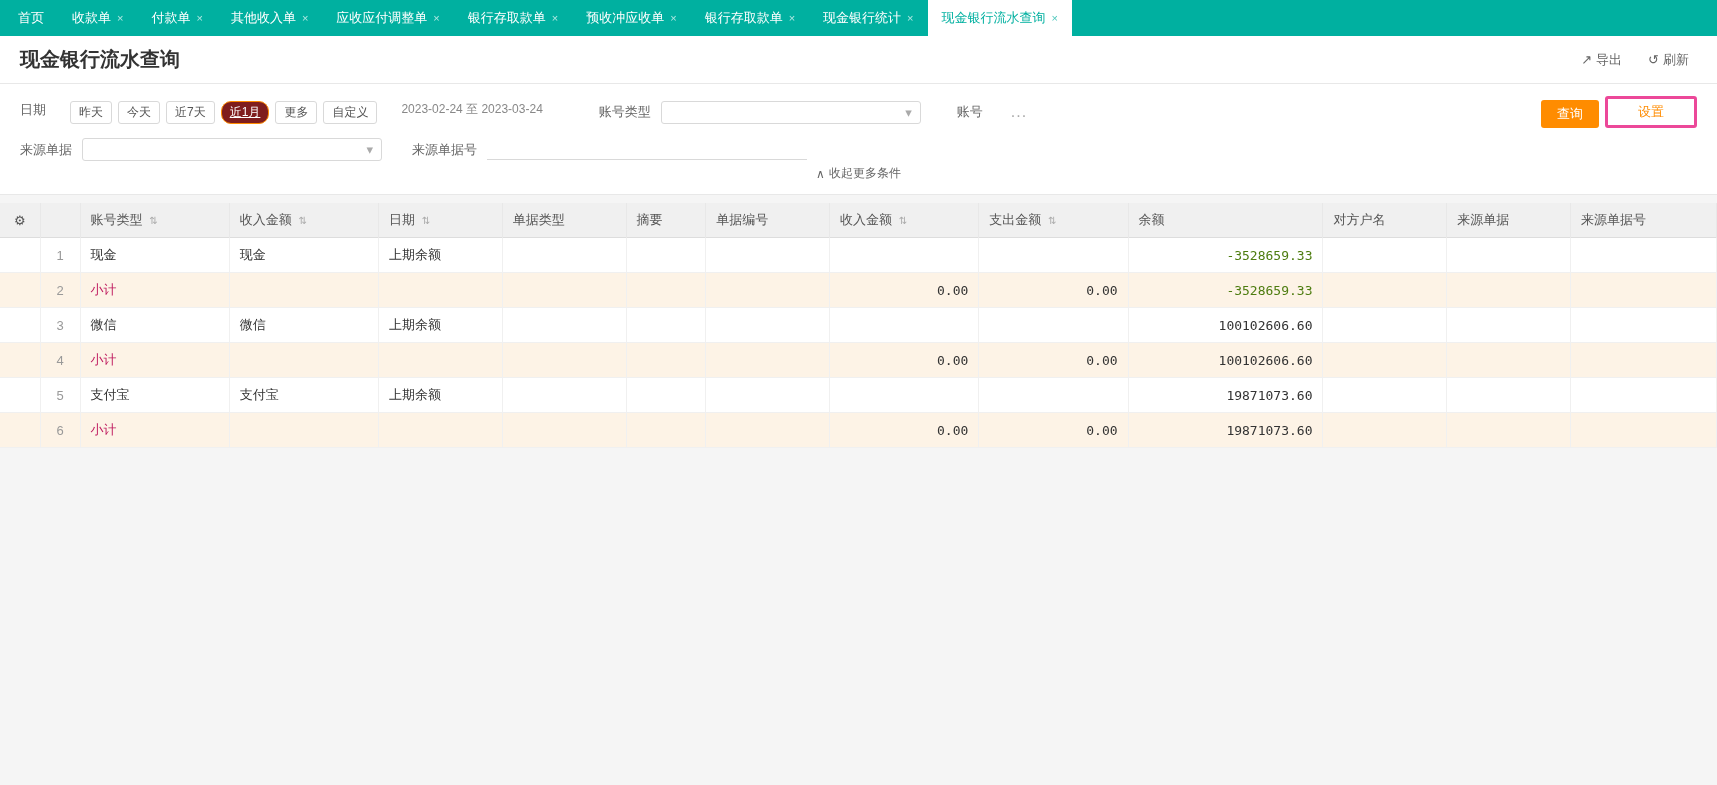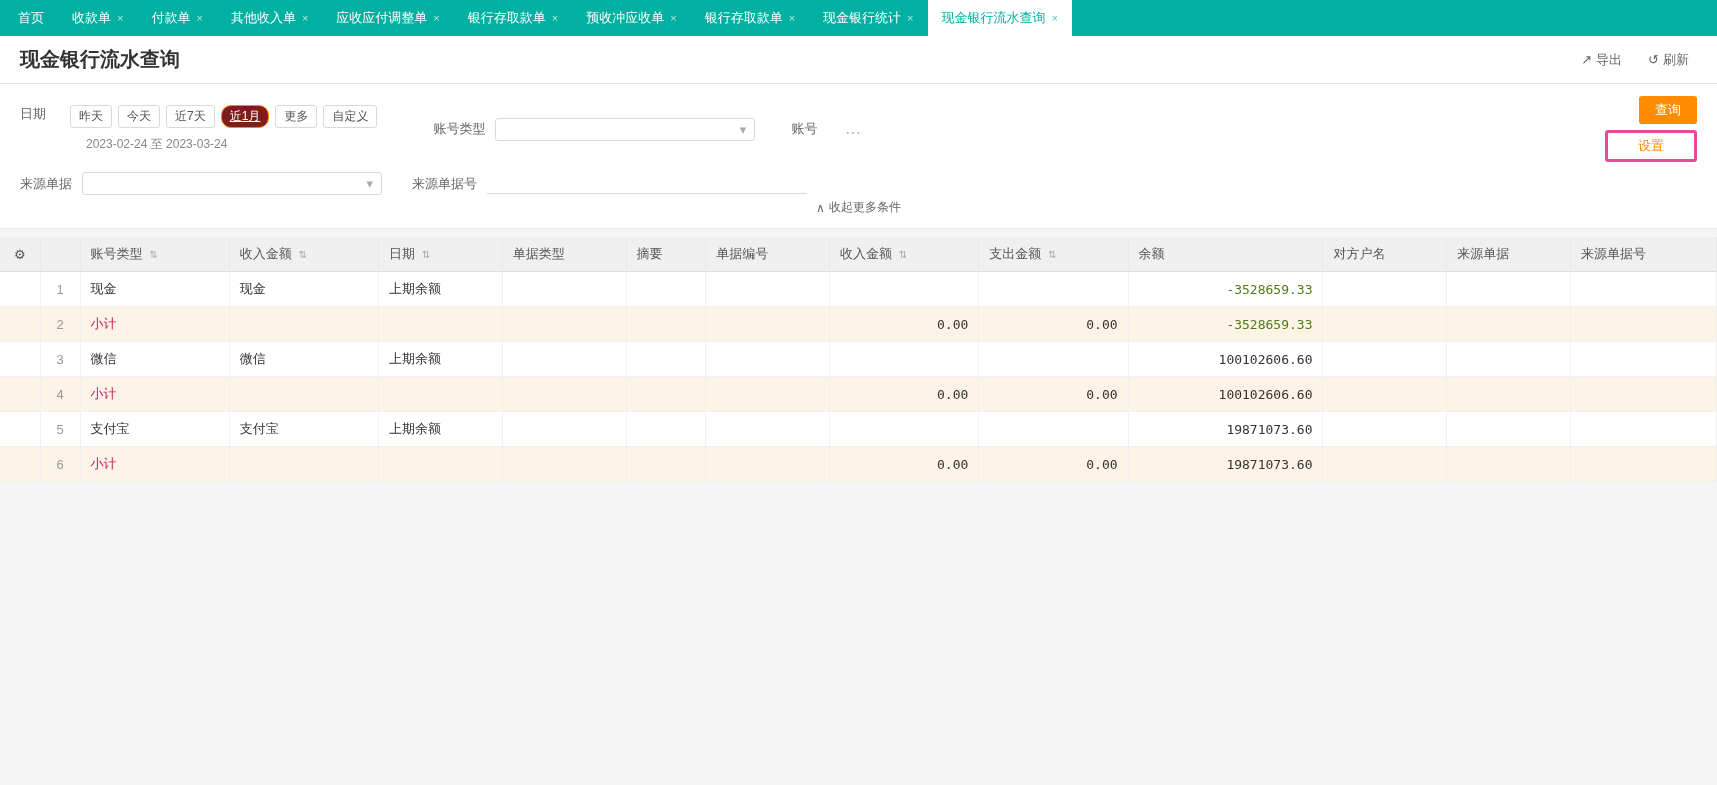--- a/index.html
+++ b/index.html
@@ -299,21 +299,21 @@
       <span>刷新</span>
     </button>
   </div>
 </div>
 
 <div class="filter-area">
   <div class="filter-row">
 
     <div style="display:flex;align-items:flex-start;gap:10px;">
       <span class="filter-label">日期</span>
-      <div style="display:flex;flex-direction:column;gap:8px;">
+      <div style="display:flex;flex-direction:row;gap:8px;">
         <div class="date-options">
           <button class="date-btn">昨天</button>
           <button class="date-btn">今天</button>
           <button class="date-btn">近7天</button>
           <button class="date-btn active">近1月</button>
           <button class="date-btn">更多</button>
           <button class="date-btn">自定义</button>
         </div>
         <span class="date-range">2023-02-24 至 2023-03-24</span>
       </div>
@@ -325,21 +325,21 @@
         <span class="filter-select-label"></span>
         <span style="color:#aaa;">▾</span>
       </div>
     </div>
 
     <div style="display:flex;align-items:center;gap:10px;margin-left:20px;">
       <span class="filter-label">账号</span>
       <button class="ellipsis-btn">...</button>
     </div>
 
-    <div style="margin-left:auto;display:flex;flex-direction:column;gap:6px;align-items:flex-end;">
+    <div style="margin-left:auto;display:flex;flex-direction:row;gap:6px;align-items:flex-end;">
       <button class="btn-query">查询</button>
       <button class="btn-settings">设置</button>
     </div>
   </div>
 
   <div class="filter-row-2">
     <div class="filter-group">
       <span class="filter-label">来源单据</span>
       <div class="filter-select" style="min-width:300px;">
         <span class="filter-select-label"></span>

